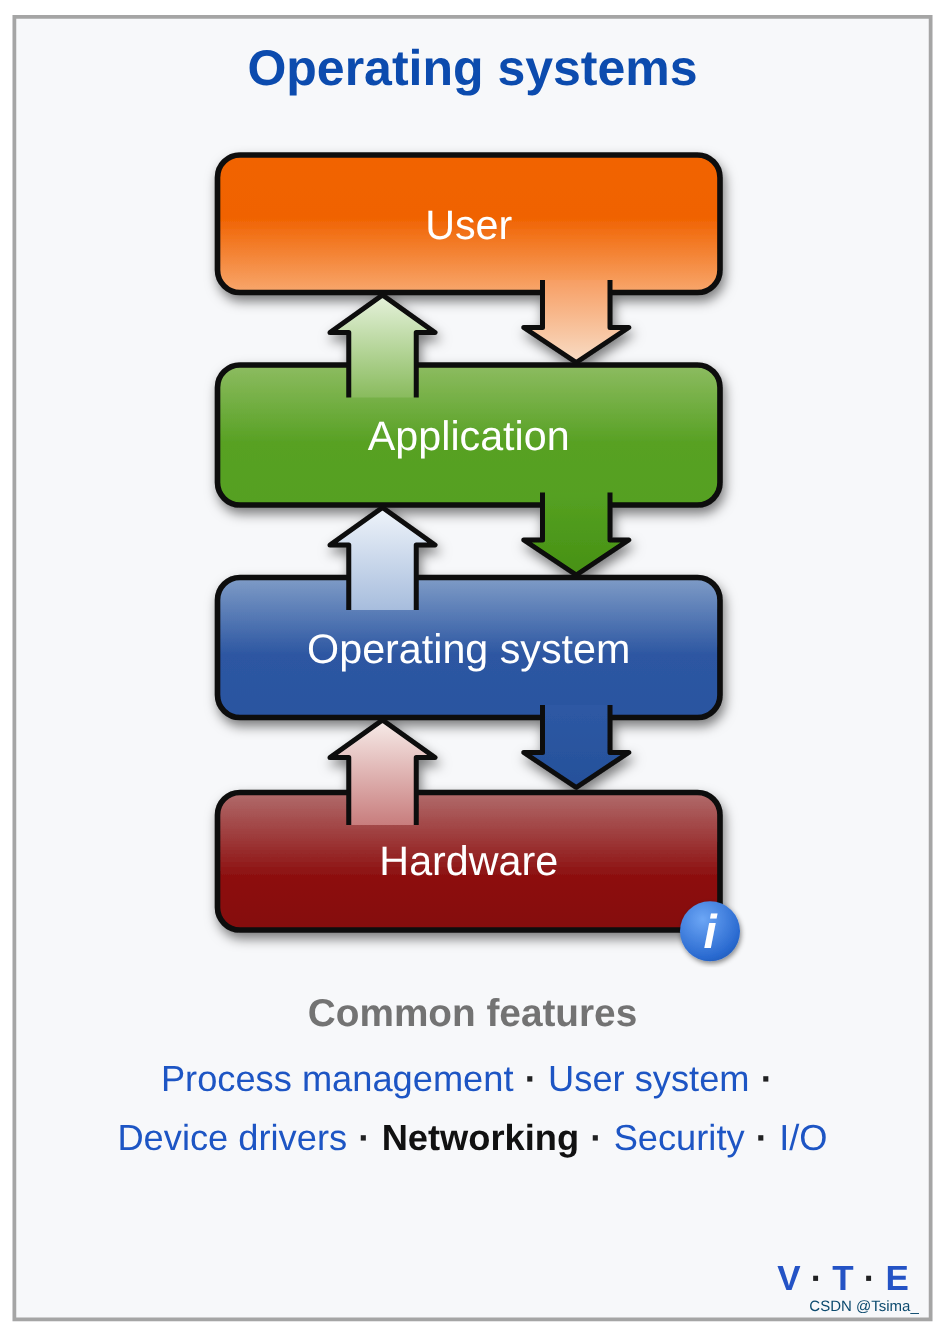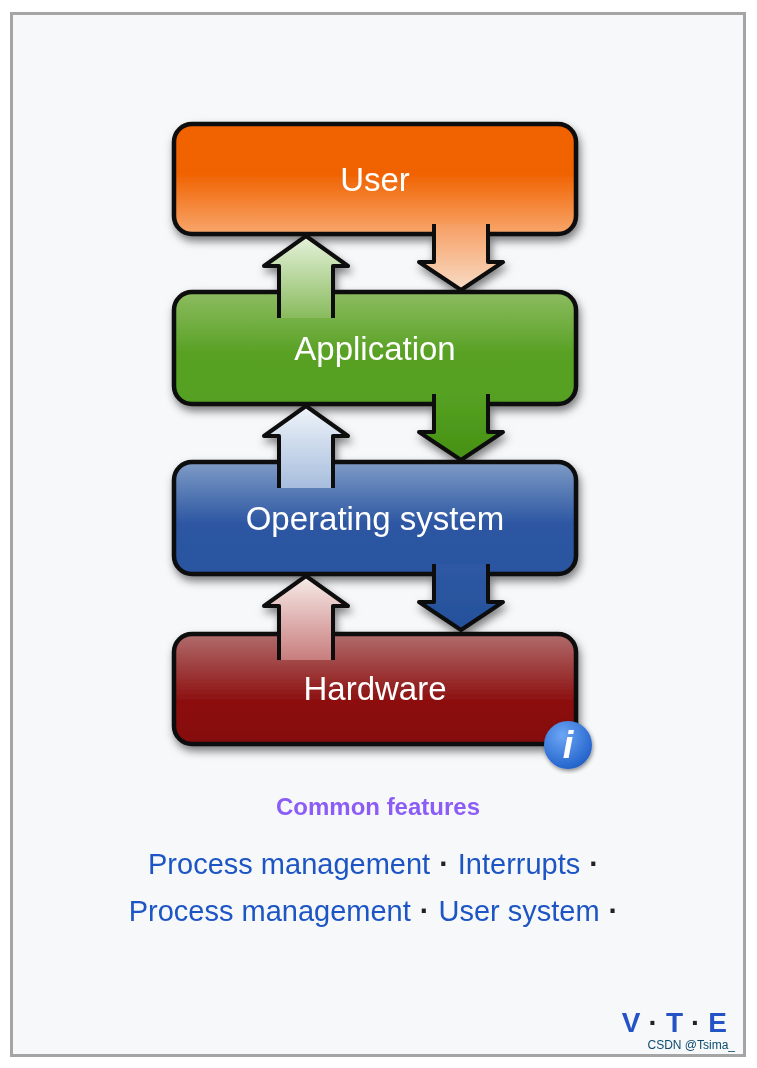--- a/index.html
+++ b/index.html
@@ -15,21 +15,21 @@
   .title{
     position:absolute;top:18px;left:0;width:100%;text-align:center;
     font-size:40px;font-weight:700;color:#0c4bae;margin:0;letter-spacing:0;
   }
   .diagram-wrap{
     position:absolute;top:101px;left:50%;transform:translateX(-50%);
     width:440px;height:658px;
   }
   .heading{
     position:absolute;top:778px;left:0;width:100%;text-align:center;
-    font-size:24px;font-weight:700;color:#8b5cf6;margin:0;
+    font-size:31px;font-weight:700;color:#737373;margin:0;
   }
   .features{
     position:absolute;top:826px;left:0;width:100%;text-align:center;
     font-size:29px;line-height:47px;color:#202122;
   }
   .features a{color:#1d55c4;text-decoration:none;cursor:pointer;}
   .sep{font-weight:700;color:#202122;margin:0 9px;}
   .current{font-weight:700;color:#111111;}
   .vte{
     position:absolute;top:992px;right:16px;
@@ -41,20 +41,21 @@
     position:absolute;right:8px;bottom:2px;
     font-size:12px;color:#0c4a6e;font-weight:400;
   }
   svg text{font-family:"Liberation Sans","DejaVu Sans",sans-serif;}
 </style>
 </head>
 <body>
 
 <div class="panel">
 
+  <h1 class="title">Operating systems</h1>
 
   <div class="diagram-wrap">
     <svg width="440" height="658" viewBox="0 0 440 658" xmlns="http://www.w3.org/2000/svg">
       <defs>
         <filter id="ds" x="-15%" y="-10%" width="130%" height="125%">
           <feDropShadow dx="2" dy="5" stdDeviation="4.5" flood-color="#000000" flood-opacity="0.5"></feDropShadow>
         </filter>
         <filter id="dsSmall" x="-30%" y="-30%" width="160%" height="160%">
           <feDropShadow dx="1" dy="2" stdDeviation="2" flood-color="#000000" flood-opacity="0.45"></feDropShadow>
         </filter>
@@ -134,24 +135,24 @@
         <circle cx="410" cy="629" r="24" fill="url(#gInfo)"></circle>
         <text x="410" y="642" text-anchor="middle" font-size="38" font-style="italic" font-weight="700" fill="#ffffff" font-family="Liberation Serif, DejaVu Serif, serif">i</text>
       </g>
     </svg>
   </div>
 
   <h2 class="heading">Common features</h2>
 
   <div class="features">
     <div>
-      <a>Process management</a><span class="sep">·</span><a>Interrupts</a><span class="sep">·</span>
+      <a>Process management</a><span class="sep">·</span><a>User system</a><span class="sep">·</span>
     </div>
     <div>
-      <a>Process management</a><span class="sep">·</span><a>User system</a><span class="sep">·</span>
+      <a>Device drivers</a><span class="sep">·</span><span class="current">Networking</span><span class="sep">·</span><a>Security</a><span class="sep">·</span><a>I/O</a>
     </div>
   </div>
 
   <div class="vte">
     <a>V</a><span class="sep">·</span><a>T</a><span class="sep">·</span><a>E</a>
   </div>
 
   <div class="watermark">CSDN @Tsima_</div>
 
 </div>

